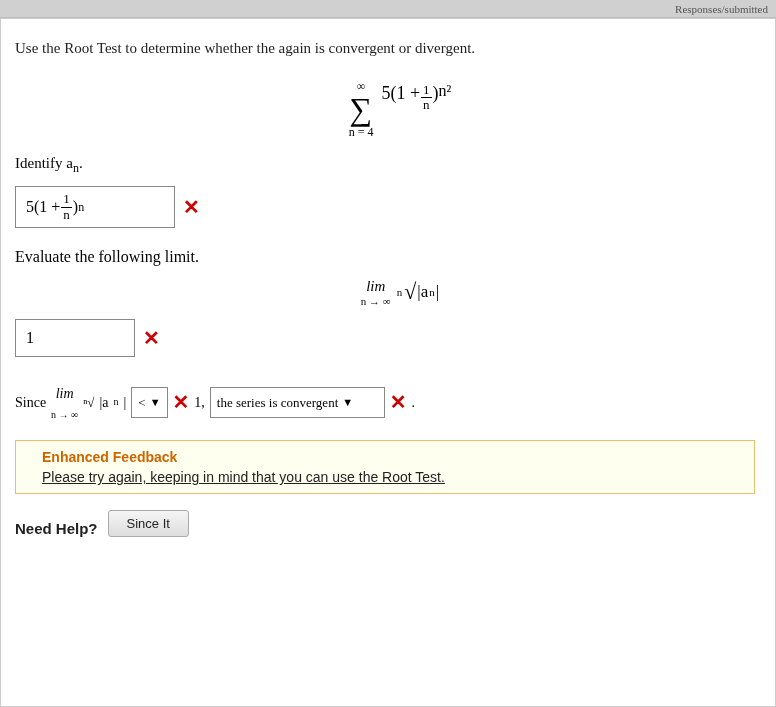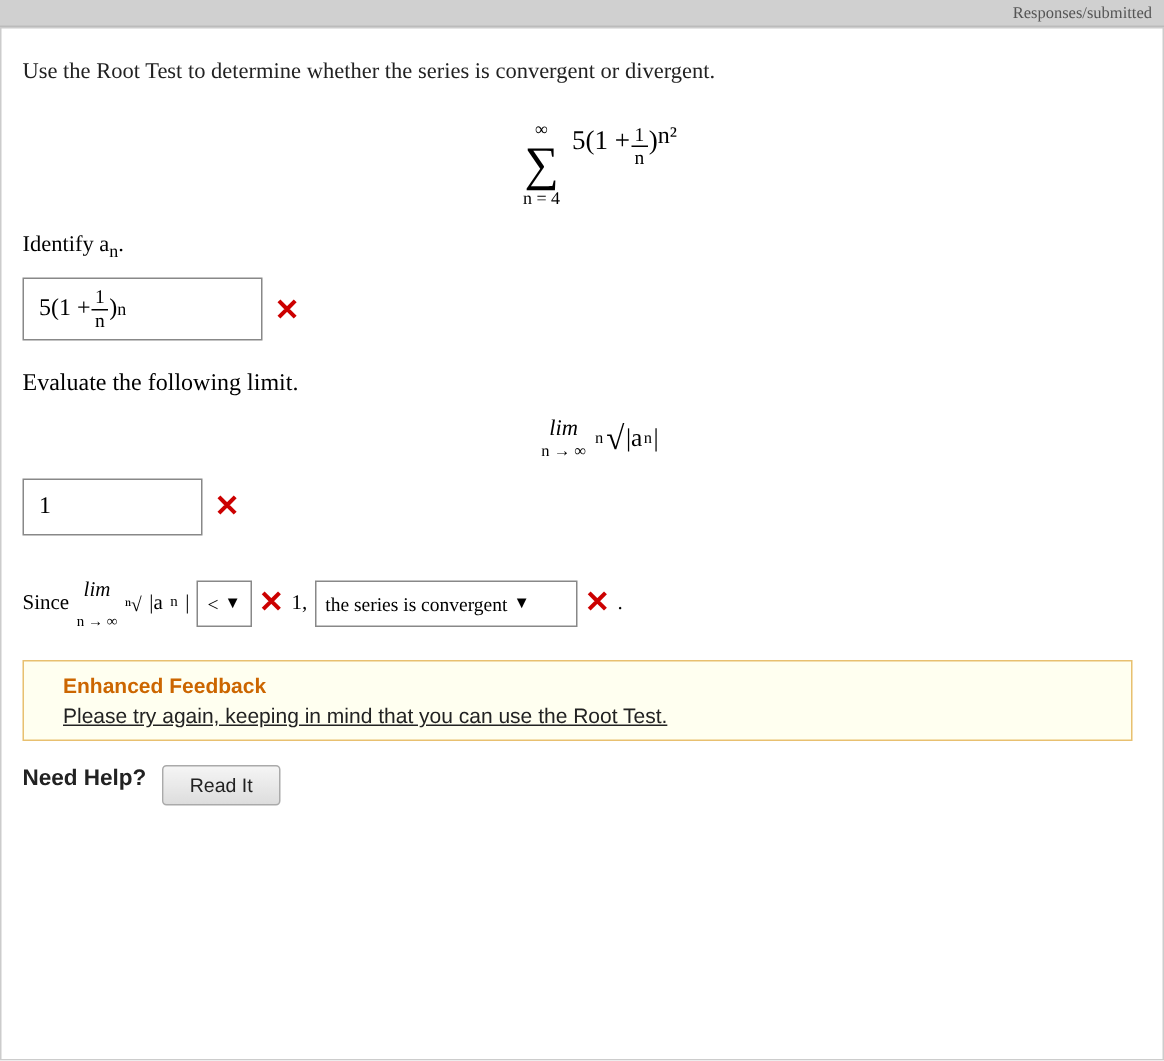--- a/index.html
+++ b/index.html
@@ -223,21 +223,21 @@
 
     .feedback-text {
       font-size: 14px;
       font-family: Arial, sans-serif;
       color: #222;
       text-decoration: underline;
     }
 
     .help-section {
       display: flex;
-      align-items: flex-start;
+      align-items: flex-end;
       gap: 10px;
       margin-top: 4px;
     }
 
     .need-help-label {
       font-size: 15px;
       font-weight: bold;
       font-family: Arial, sans-serif;
       color: #222;
     }
@@ -277,21 +277,21 @@
 </head>
 <body>
 
 <div class="top-bar">
   <span>Responses/submitted</span>
 </div>
 
 <div class="main-content">
 
   
-  <p class="problem-text">Use the Root Test to determine whether the series is convergent or divergent.</p>
+  <p class="problem-text">Use the Root Test to determine whether the again is convergent or divergent.</p>
 
   
   <div class="series-formula">
     <div class="series-inner">
       <div class="sigma-block">
         <span class="sigma-limits">∞</span>
         <span class="sigma-sym">∑</span>
         <span class="sigma-limits">n = 4</span>
       </div>
       <div class="formula-expr">
@@ -384,16 +384,16 @@
 
   
   <div class="feedback-box">
     <p class="feedback-title">Enhanced Feedback</p>
     <p class="feedback-text">Please try again, keeping in mind that you can use the Root Test.</p>
   </div>
 
   
   <div class="help-section">
     <span class="need-help-label">Need Help?</span>
-    <button class="help-button">Read It</button>
+    <button class="help-button">Since It</button>
   </div>
 
 </div>
 
 </body></html>

